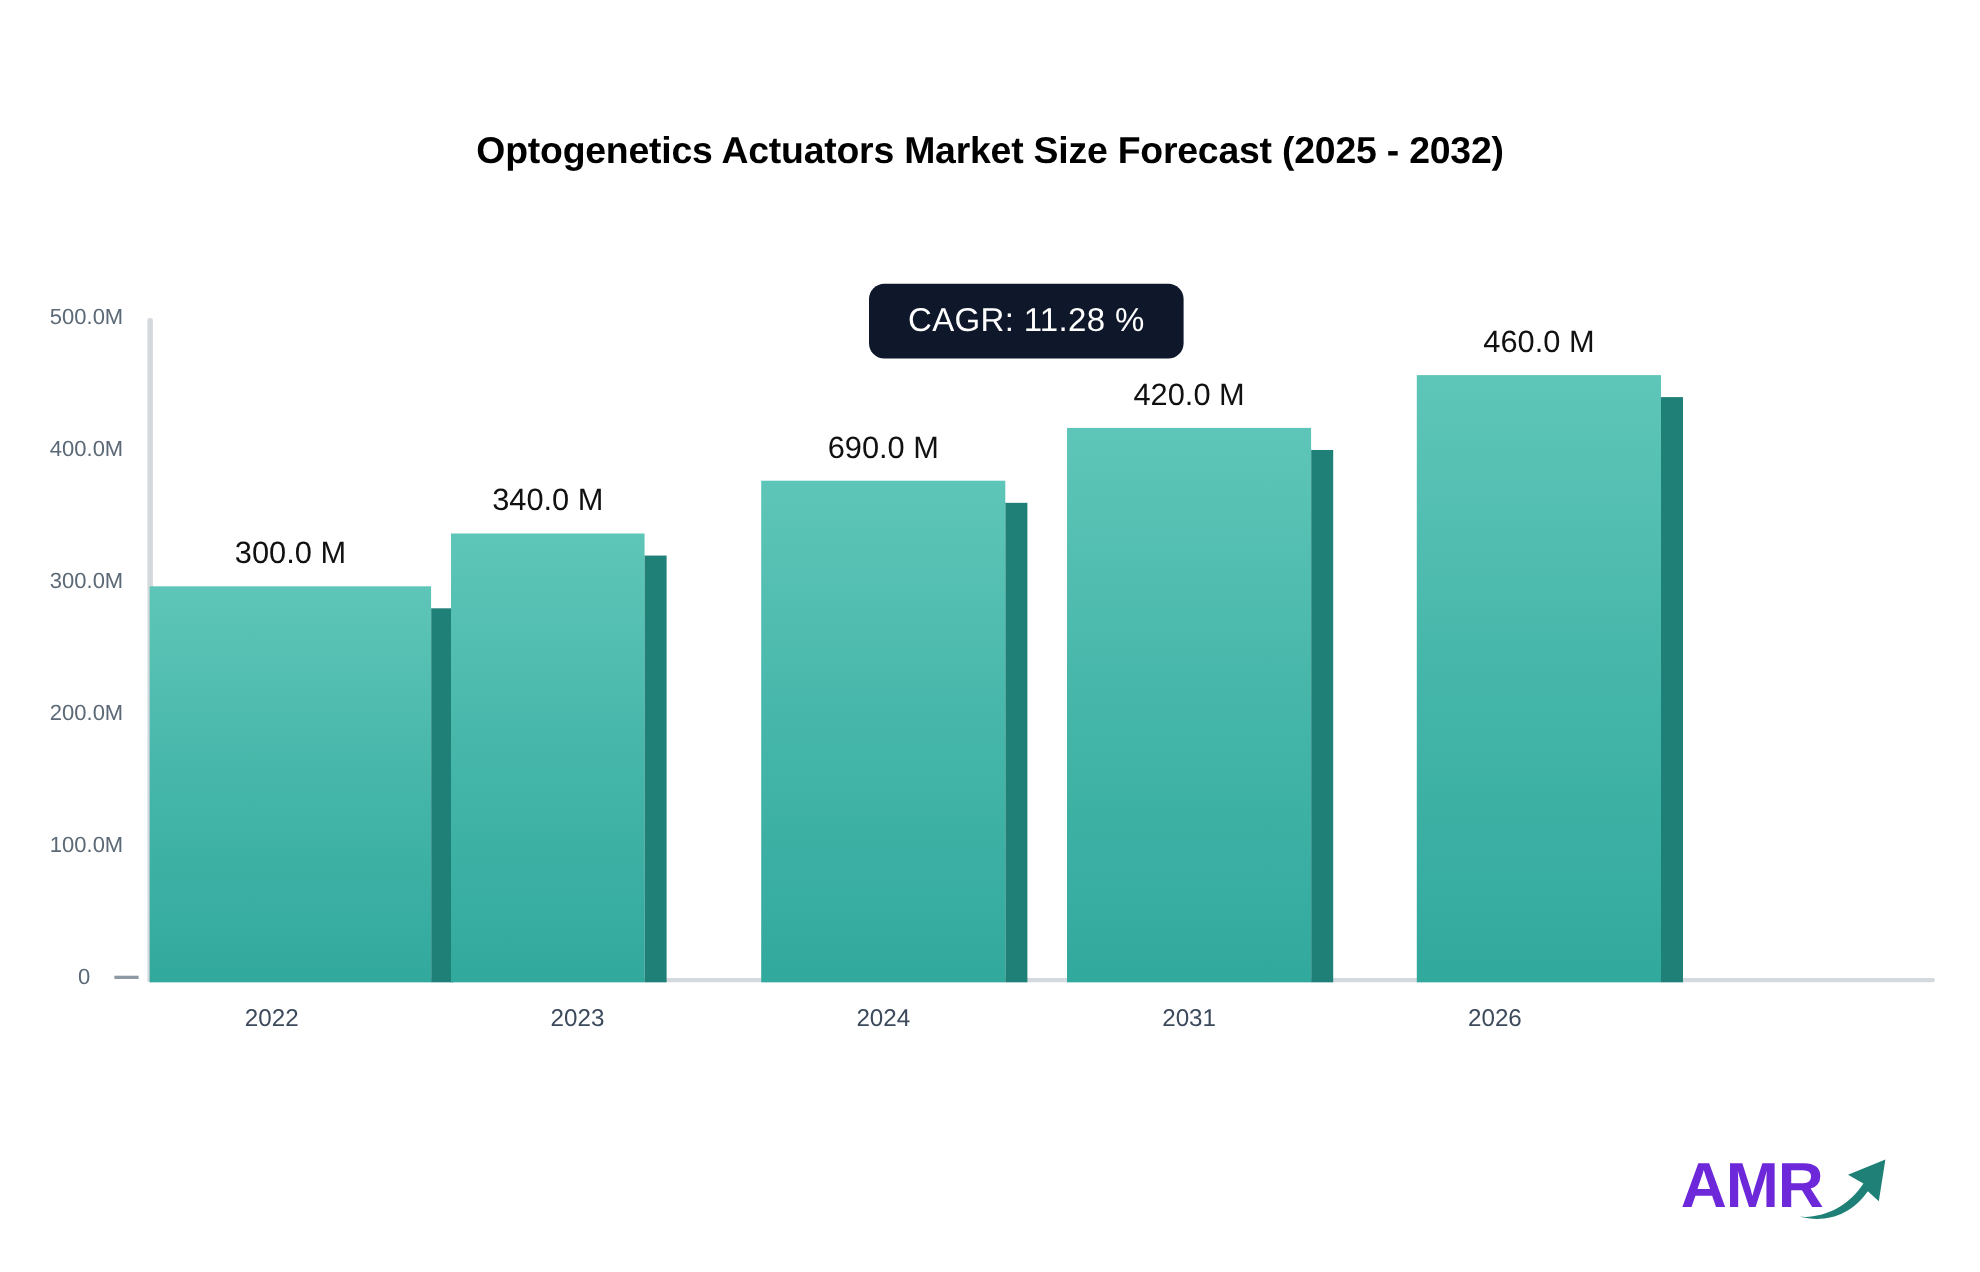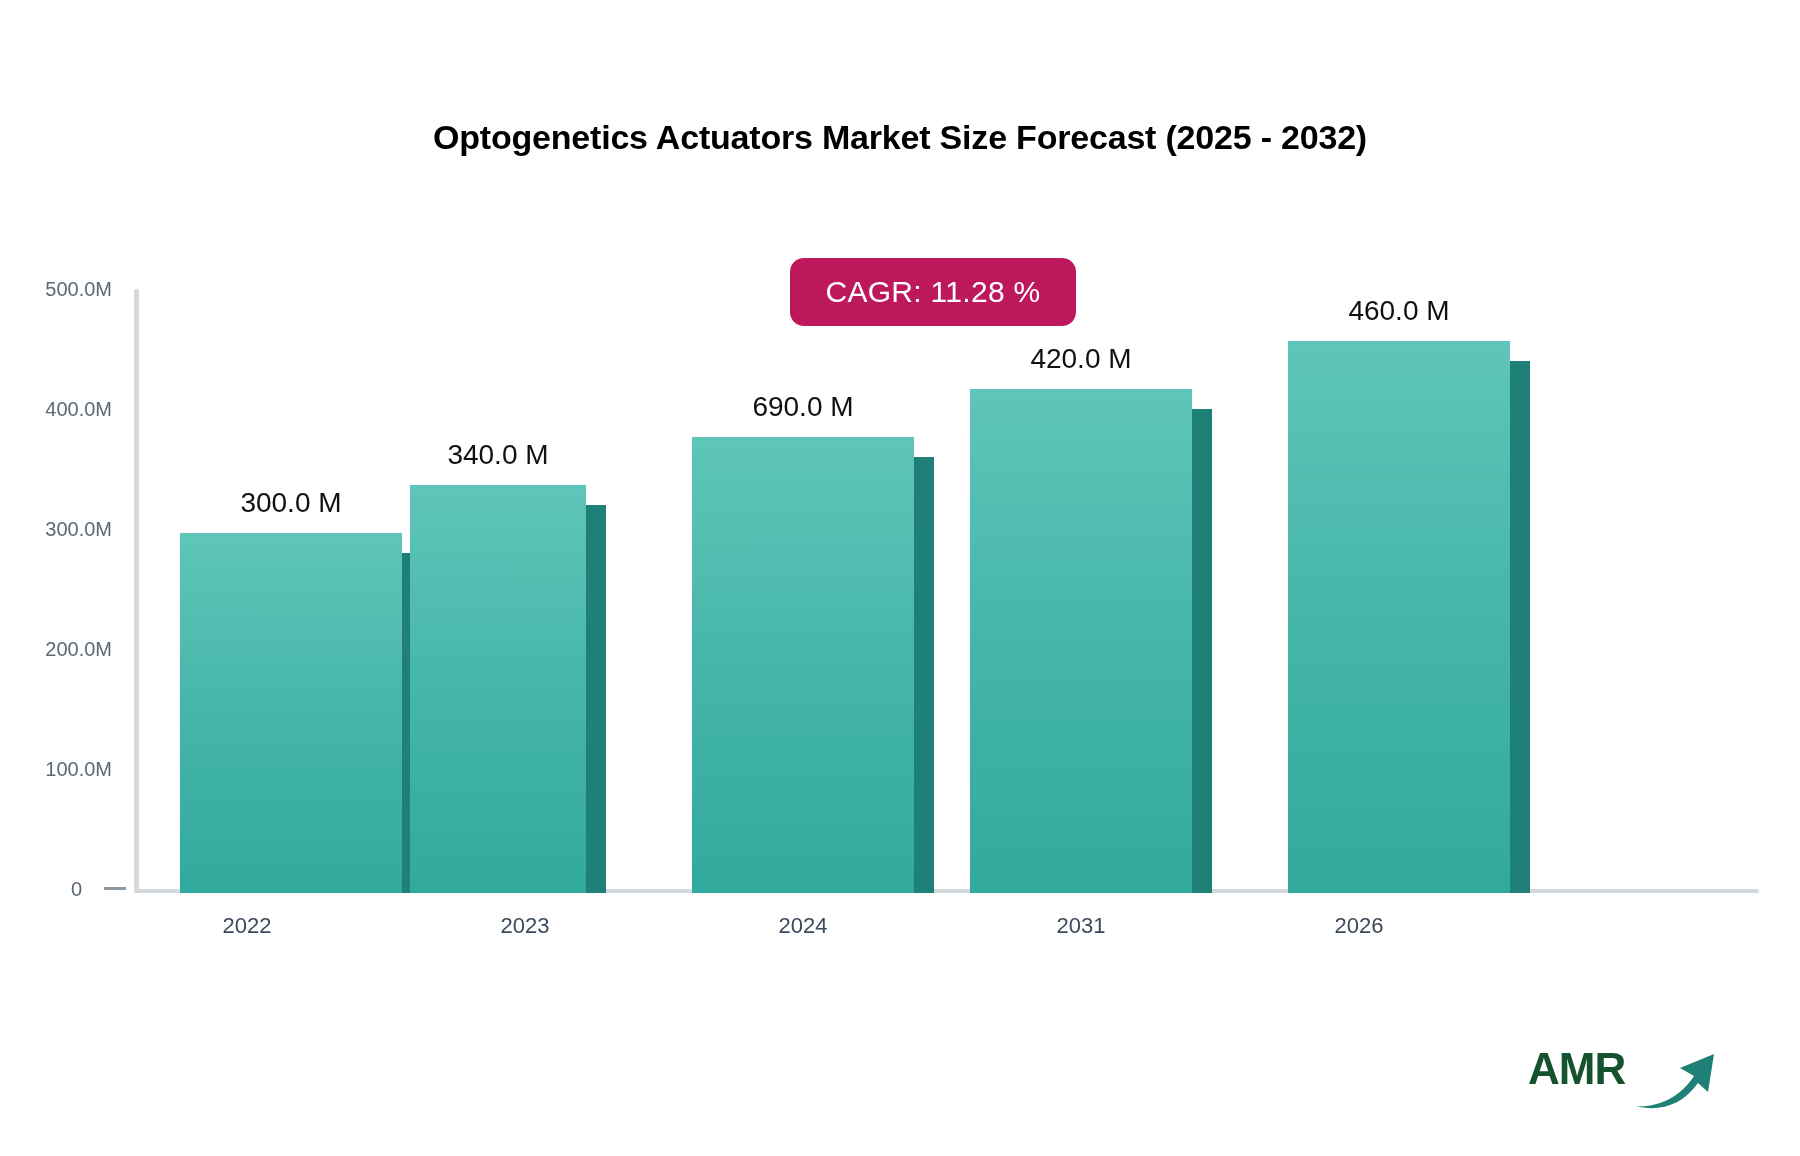--- a/index.html
+++ b/index.html
@@ -40,21 +40,21 @@
     color: #3c4a5c;
   }
 
   
   #cagr-badge {
     position: absolute;
     top: 258px;
     left: 790px;
     width: 286px;
     height: 68px;
-    background: #be185d;
+    background: #0f172a;
     border-radius: 14px;
     display: flex;
     align-items: center;
     justify-content: center;
     color: #ffffff;
     font-size: 30px;
     font-weight: 500;
     letter-spacing: 0.3px;
   }
 
@@ -154,23 +154,23 @@
     position: absolute;
     left: 1528px;
     top: 1040px;
     width: 190px;
     height: 72px;
   }
   #amr-logo-text {
     position: absolute;
     left: 0;
     top: 4px;
-    font-size: 44px;
+    font-size: 58px;
     font-weight: bold;
-    color: #14532d;
+    color: #6d28d9;
     letter-spacing: -1px;
   }
   #amr-logo-arrow {
     position: absolute;
     left: 106px;
     top: 10px;
   }
 </style>
 </head>
 <body>
@@ -189,21 +189,21 @@
     <div id="zero-tick-dash"></div>
     <div id="y-tick-labels">
         <div class="y-tick-label" style="top: 769px;">100.0M</div>
         <div class="y-tick-label" style="top: 649px;">200.0M</div>
         <div class="y-tick-label" style="top: 529px;">300.0M</div>
         <div class="y-tick-label" style="top: 409px;">400.0M</div>
         <div class="y-tick-label" style="top: 289px;">500.0M</div>
         <div class="y-tick-label" style="top: 889px; right: 1718px;">0</div>
       </div>
     <div id="bars">
-        <div class="bar-group" style="left: 136px; width: 222px; height: 360px; margin-left: 44px;">
+        <div class="bar-group" style="left: 136px; width: 256px; height: 360px;">
           <div class="bar-face" style="height: 360px;"></div>
           <div class="bar-side" style="height: 340px;"></div>
           <div class="bar-chamfer" style="top: 0px;"></div>
           <div class="bar-value-label" style="bottom: 374px;">300.0 M</div>
         </div>
         <div class="bar-group" style="left: 410px; width: 176px; height: 408px;">
           <div class="bar-face" style="height: 408px;"></div>
           <div class="bar-side" style="height: 388px;"></div>
           <div class="bar-chamfer" style="top: 0px;"></div>
           <div class="bar-value-label" style="bottom: 422px;">340.0 M</div>

